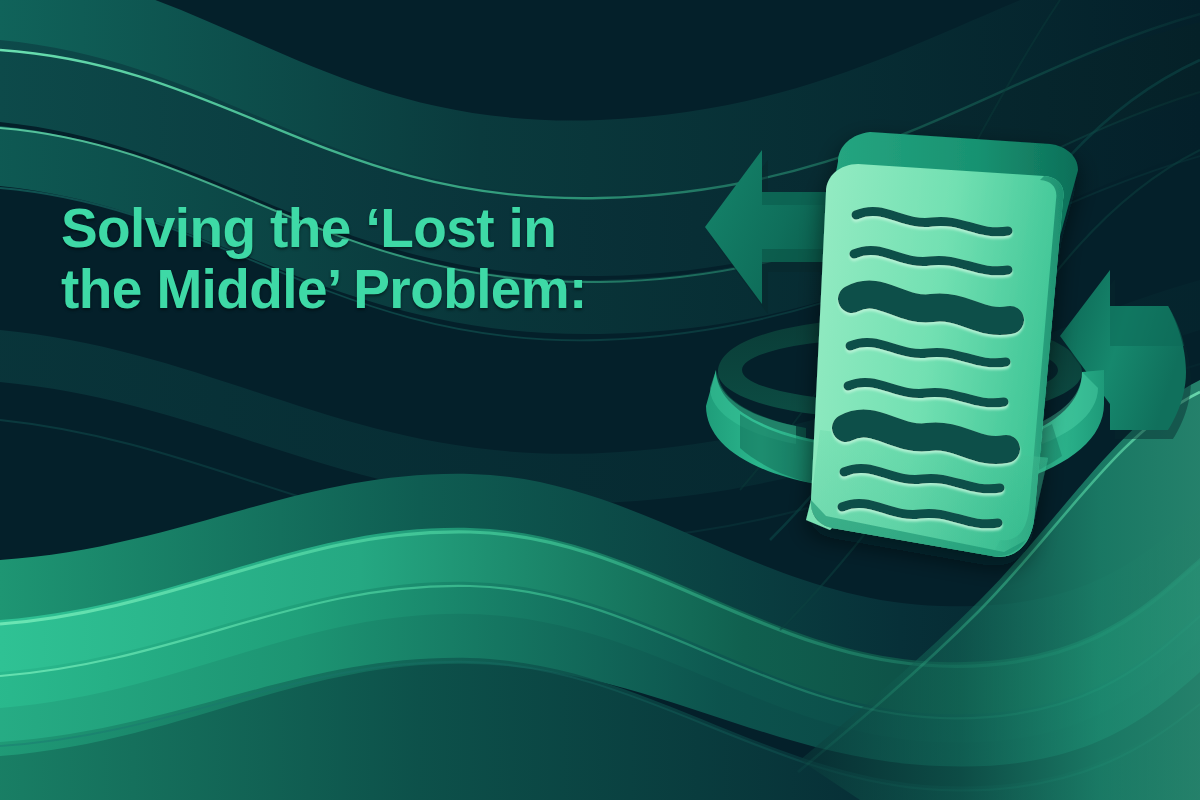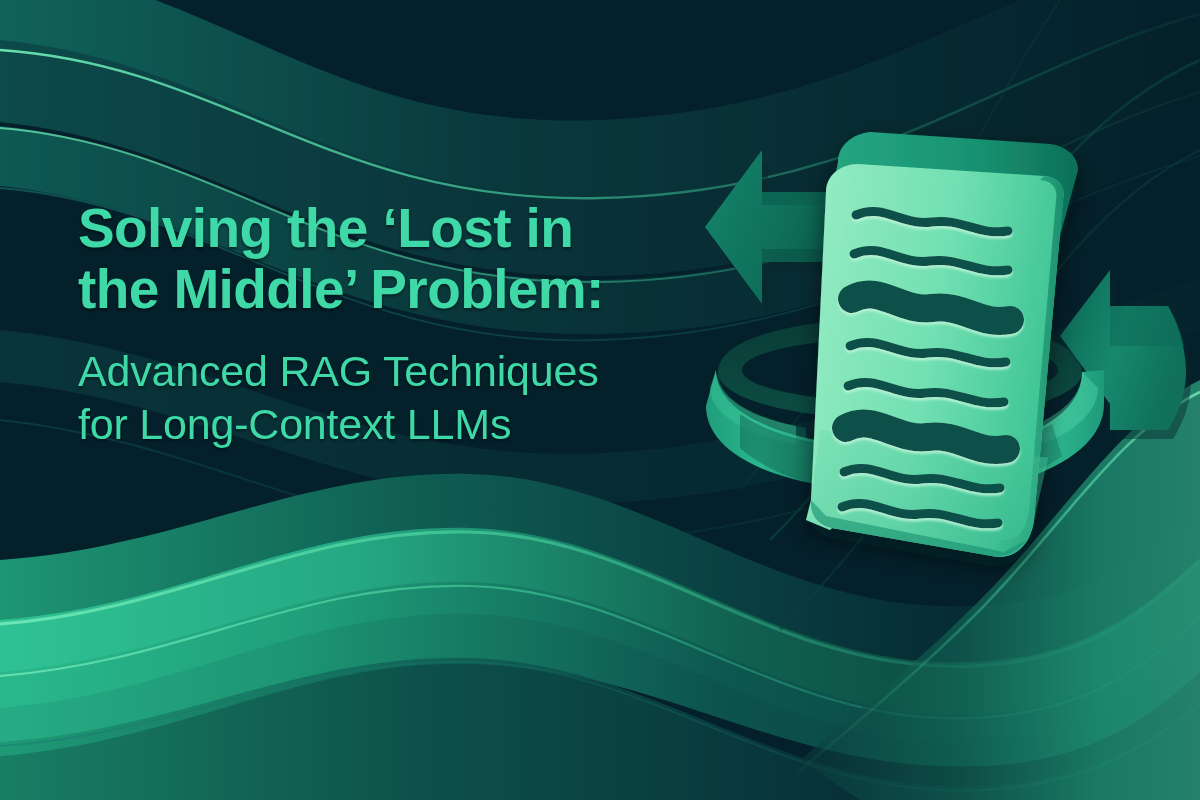--- a/index.html
+++ b/index.html
@@ -25,21 +25,21 @@
   #art-svg {
     position: absolute;
     left: 0;
     top: 0;
     width: 1200px;
     height: 800px;
     display: block;
   }
   #text-block {
     position: absolute;
-    left: 78px;
+    left: 61px;
     top: 198px;
     width: 640px;
   }
   .headline {
     margin: 0;
     font-family: "Liberation Sans", sans-serif;
     font-weight: 700;
     font-size: 55px;
     line-height: 1.10;
     letter-spacing: -0.6px;
@@ -285,17 +285,15 @@
       <path d="M848,386 C876,374 896,397 926,393 C956,389 974,407 1004,402" stroke-width="9"></path>
       <path d="M846,428 C874,413 896,441 928,437 C960,433 976,455 1006,449" stroke-width="28"></path>
       <path d="M844,472 C872,460 892,483 922,479 C952,475 970,493 1000,488" stroke-width="9"></path>
       <path d="M842,507 C870,495 890,518 920,514 C950,510 968,528 998,523" stroke-width="9"></path>
     </g>
   </svg>
 
   <div id="text-block">
     <h1 class="headline">Solving the ‘Lost in
 the Middle’ Problem:</h1>
-    <p class="subhead">Advanced RAG Techniques
-for Long-Context LLMs</p>
   </div>
 
 </div>
 
 </body></html>

